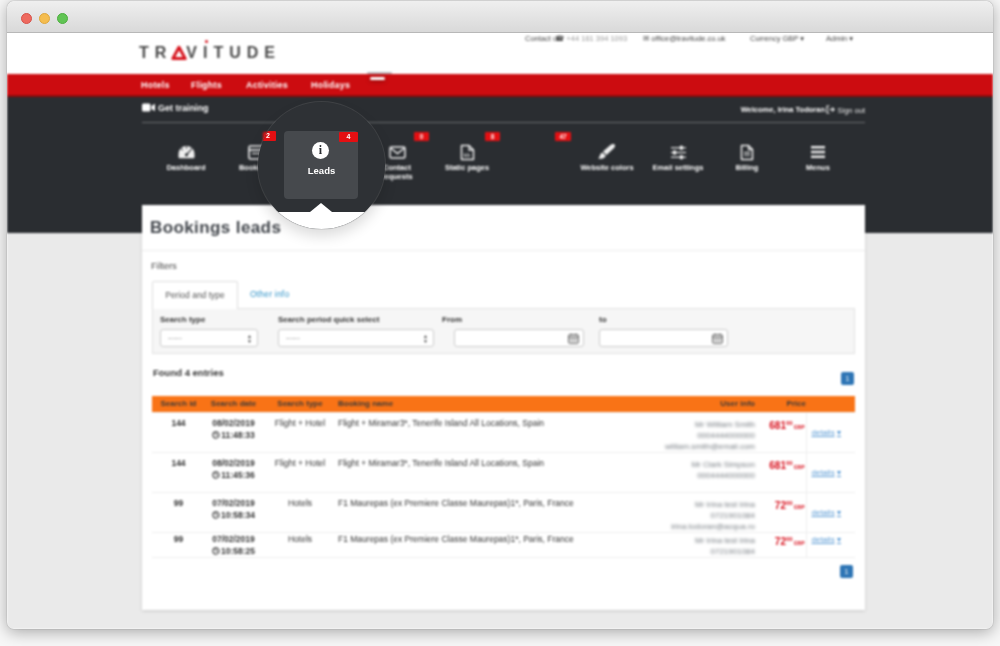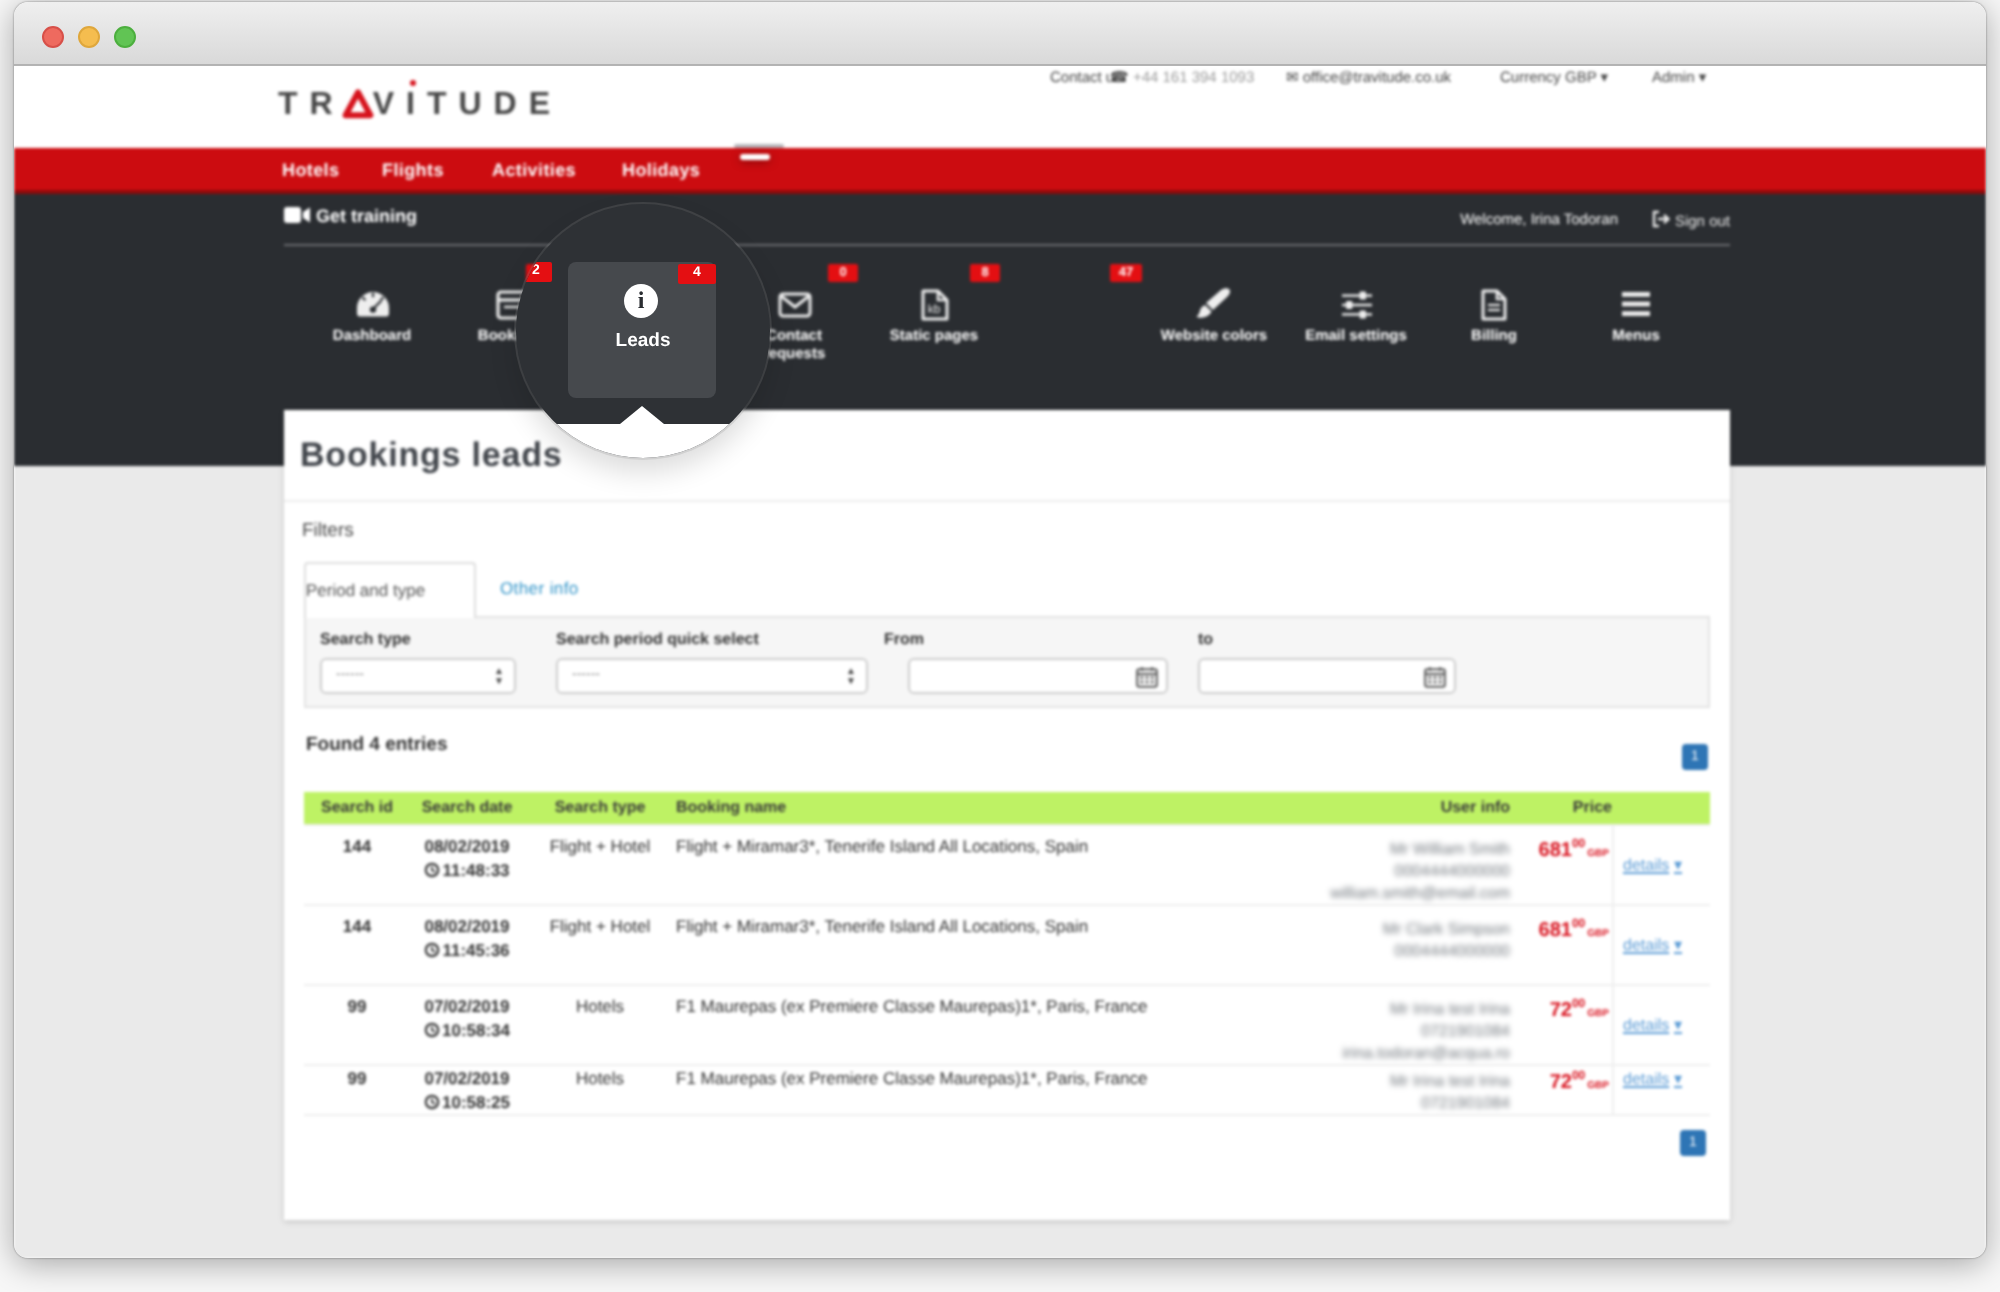--- a/index.html
+++ b/index.html
@@ -22,49 +22,49 @@
 .util{position:absolute;top:0;font-size:7.5px;color:#454545;white-space:nowrap}
 
 .rednav{position:absolute;left:0;top:40px;width:100%;height:23px;background:#cc0c10;border-bottom:2px solid #8e0a0b}
 .rednav a{position:absolute;top:6px;color:#fff;font-weight:bold;font-size:9px;letter-spacing:.2px}
 .menusq{position:absolute;left:360px;top:-2.5px;width:25px;height:2.5px;background:rgba(110,110,120,.5);border-radius:1px}
 .menudash{position:absolute;left:363px;top:2.5px;width:15px;height:3px;background:#fff;border-radius:1.5px;box-shadow:0 1px 4px rgba(120,10,10,.9)}
 
 .dark{position:absolute;left:0;top:63px;width:100%;height:136px;background:#2a2d31}
 .gtbar{position:absolute;left:135px;top:0;width:723px;height:26px;border-bottom:1px solid rgba(255,255,255,.30);color:#fff}
 .gtbar .gt{position:absolute;left:0px;top:6px;font-weight:bold;font-size:9px}
-.gtbar .wl{position:absolute;right:56px;top:8px;font-size:7.5px;font-weight:normal}
+.gtbar .wl{position:absolute;right:40px;top:8px;font-size:7.5px;font-weight:bold}
 .gtbar .so{position:absolute;right:0px;top:8px;font-size:7.5px;color:#e8e8e8}
 .icons{position:absolute;left:0;top:26px;width:100%;height:109px}
 .it{position:absolute;top:20px;text-align:center;color:#fff}
 .it .ic{height:18px;display:flex;align-items:center;justify-content:center}
 .it .ic{opacity:.92}
 .it .lb{font-size:7.5px;font-weight:bold;line-height:8.5px;display:block;margin-top:3px}
 .badge{position:absolute;background:#e40f12;color:#fff;font-weight:bold;font-size:6.5px;text-align:center;border-radius:1px;line-height:9px}
 
 .page{position:absolute;left:0;top:199px;width:100%;bottom:0;background:#eaeaea}
 
 .panel{position:absolute;left:135px;top:171px;width:723px;height:405px;background:#fff;box-shadow:0 1px 3px rgba(0,0,0,.15)}
 .ptitle{position:absolute;left:8px;top:13px;font-size:17px;font-weight:bold;color:#41454b;letter-spacing:.4px}
 .phr{position:absolute;left:0;top:45px;width:100%;height:1px;background:#ececec}
 .filters{position:absolute;left:9px;top:55px;font-size:9.5px;color:#4a4a4a}
-.tab{position:absolute;left:10px;top:76px;width:86px;height:28px;background:#fff;border:1px solid #ddd;border-bottom:none;border-radius:2px 2px 0 0;z-index:2;font-size:8.5px;color:#555;line-height:26px}
+.tab{position:absolute;left:10px;top:76px;width:86px;height:28px;background:#fff;border:1px solid #ddd;border-bottom:none;border-radius:2px 2px 0 0;z-index:2;font-size:8.5px;color:#555;text-align:center;line-height:26px}
 .tab2{position:absolute;left:108px;top:84px;font-size:8.5px;color:#2f93c8;letter-spacing:.2px}
 .fpanel{position:absolute;left:10px;top:103px;width:703px;height:46px;background:#f6f6f6;border:1px solid #e2e2e2}
 .flabel{position:absolute;top:6px;font-size:8px;font-weight:bold;color:#333}
 .fsel{position:absolute;top:21px;height:18px;background:#fff;border:1px solid #ccc;border-radius:3px;font-size:7px;color:#888;line-height:16px;padding-left:7px}
 .fsel .ar{position:absolute;right:5px;top:4px;color:#444;font-size:5px;line-height:4.5px}
 .finp{position:absolute;top:21px;height:18px;background:#fff;border:1px solid #ccc;border-radius:3px}
 .cal{position:absolute;right:4px;top:3px;width:11px;height:11px}
 .found{position:absolute;left:11px;top:162px;font-size:9.5px;font-weight:bold;color:#333}
 .pag{position:absolute;width:13px;height:13px;background:#2e75b5;color:#fff;font-size:7px;text-align:center;line-height:13px;border-radius:2px}
 
 .tbl{position:absolute;left:10px;top:191px;width:703px;font-size:8.5px;color:#333}
 .tbl table{border-collapse:collapse;width:703px;table-layout:fixed}
-.tbl th{background:#bef264;font-size:8px;color:#3a3a3a;height:16px;font-weight:bold;padding:0}
+.tbl th{background:#f97316;font-size:8px;color:#3a3a3a;height:16px;font-weight:bold;padding:0}
 .tbl th.c5{padding-left:7px}
 .tbl td{vertical-align:top;padding-top:6px;border-top:1px solid #eee;line-height:9px}
 .tbl tr.last td{padding-top:2px}
 .tbl tr.h th{border:none}
 .c1{width:53px;text-align:center}
 .c2{width:57px;text-align:center}
 .c3{width:76px;text-align:center}
 .c4{width:282px;text-align:left}
 .c5{width:135px;text-align:right;padding-left:7px}
 .c6{width:51px;text-align:right;padding-right:1px}

